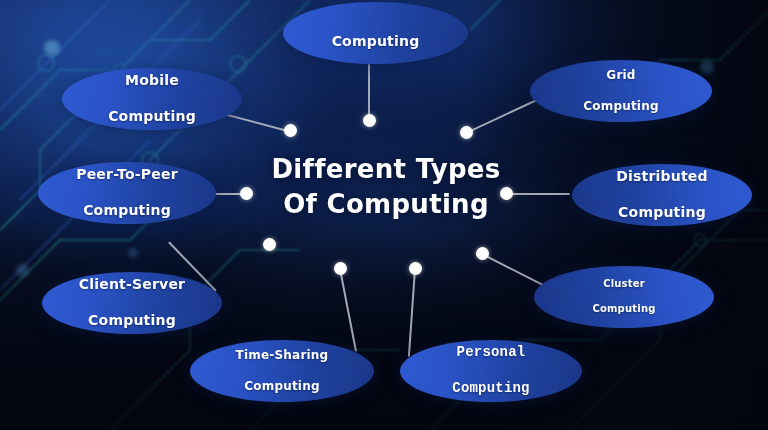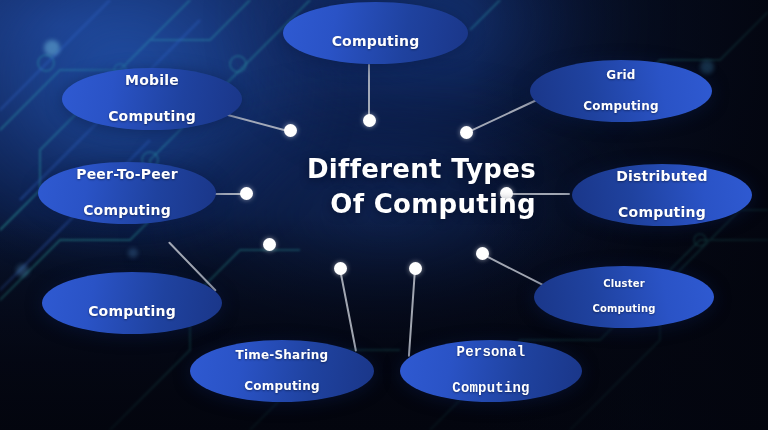--- a/index.html
+++ b/index.html
@@ -49,21 +49,21 @@
   }
   .node span{display:block;padding:0 10px;text-shadow:0 1px 2px rgba(4,10,30,.45);}
   .grad-lr{background:linear-gradient(100deg,#2f5ad2 0%,#2a53c6 28%,#1f429f 66%,#1a3688 100%);}
   .grad-rl{background:linear-gradient(260deg,#2f5ad2 0%,#2a53c6 28%,#1f429f 66%,#1a3688 100%);}
   
   .link{position:absolute;height:2px;background:#b7bcc6;transform-origin:0 50%;border-radius:2px;opacity:.88;}
   .dot{position:absolute;width:13px;height:13px;border-radius:50%;background:#fff;box-shadow:0 0 5px rgba(255,255,255,.5);}
   
   .title{
     position:absolute;left:236px;top:152px;width:300px;
-    text-align:right;color:#fff;font-weight:700;font-size:26px;line-height:1.33;
+    text-align:center;color:#fff;font-weight:700;font-size:26px;line-height:1.33;
     letter-spacing:.3px;text-shadow:0 2px 8px rgba(5,12,35,.6);
   }
 </style>
 </head>
 <body>
 
 <div id="stage">
 
   <div class="bg-base"></div>
 
@@ -158,21 +158,21 @@
 
   <div class="node grad-rl" style="left:572px;top:164px;width:180px;height:62px;font-size:14px;">
     <span>
       <span>Distributed</span><br>
       <span>Computing</span>
     </span>
   </div>
 
   <div class="node grad-lr" style="left:42px;top:272px;width:180px;height:62px;font-size:14px;">
     <span>
-      <br>
+      <span>Client-Server</span><br>
       <span>Computing</span>
     </span>
   </div>
 
   <div class="node grad-rl" style="left:534px;top:266px;width:180px;height:62px;font-size:10px;">
     <span>
       <span>Cluster</span><br>
       <span>Computing</span>
     </span>
   </div>

